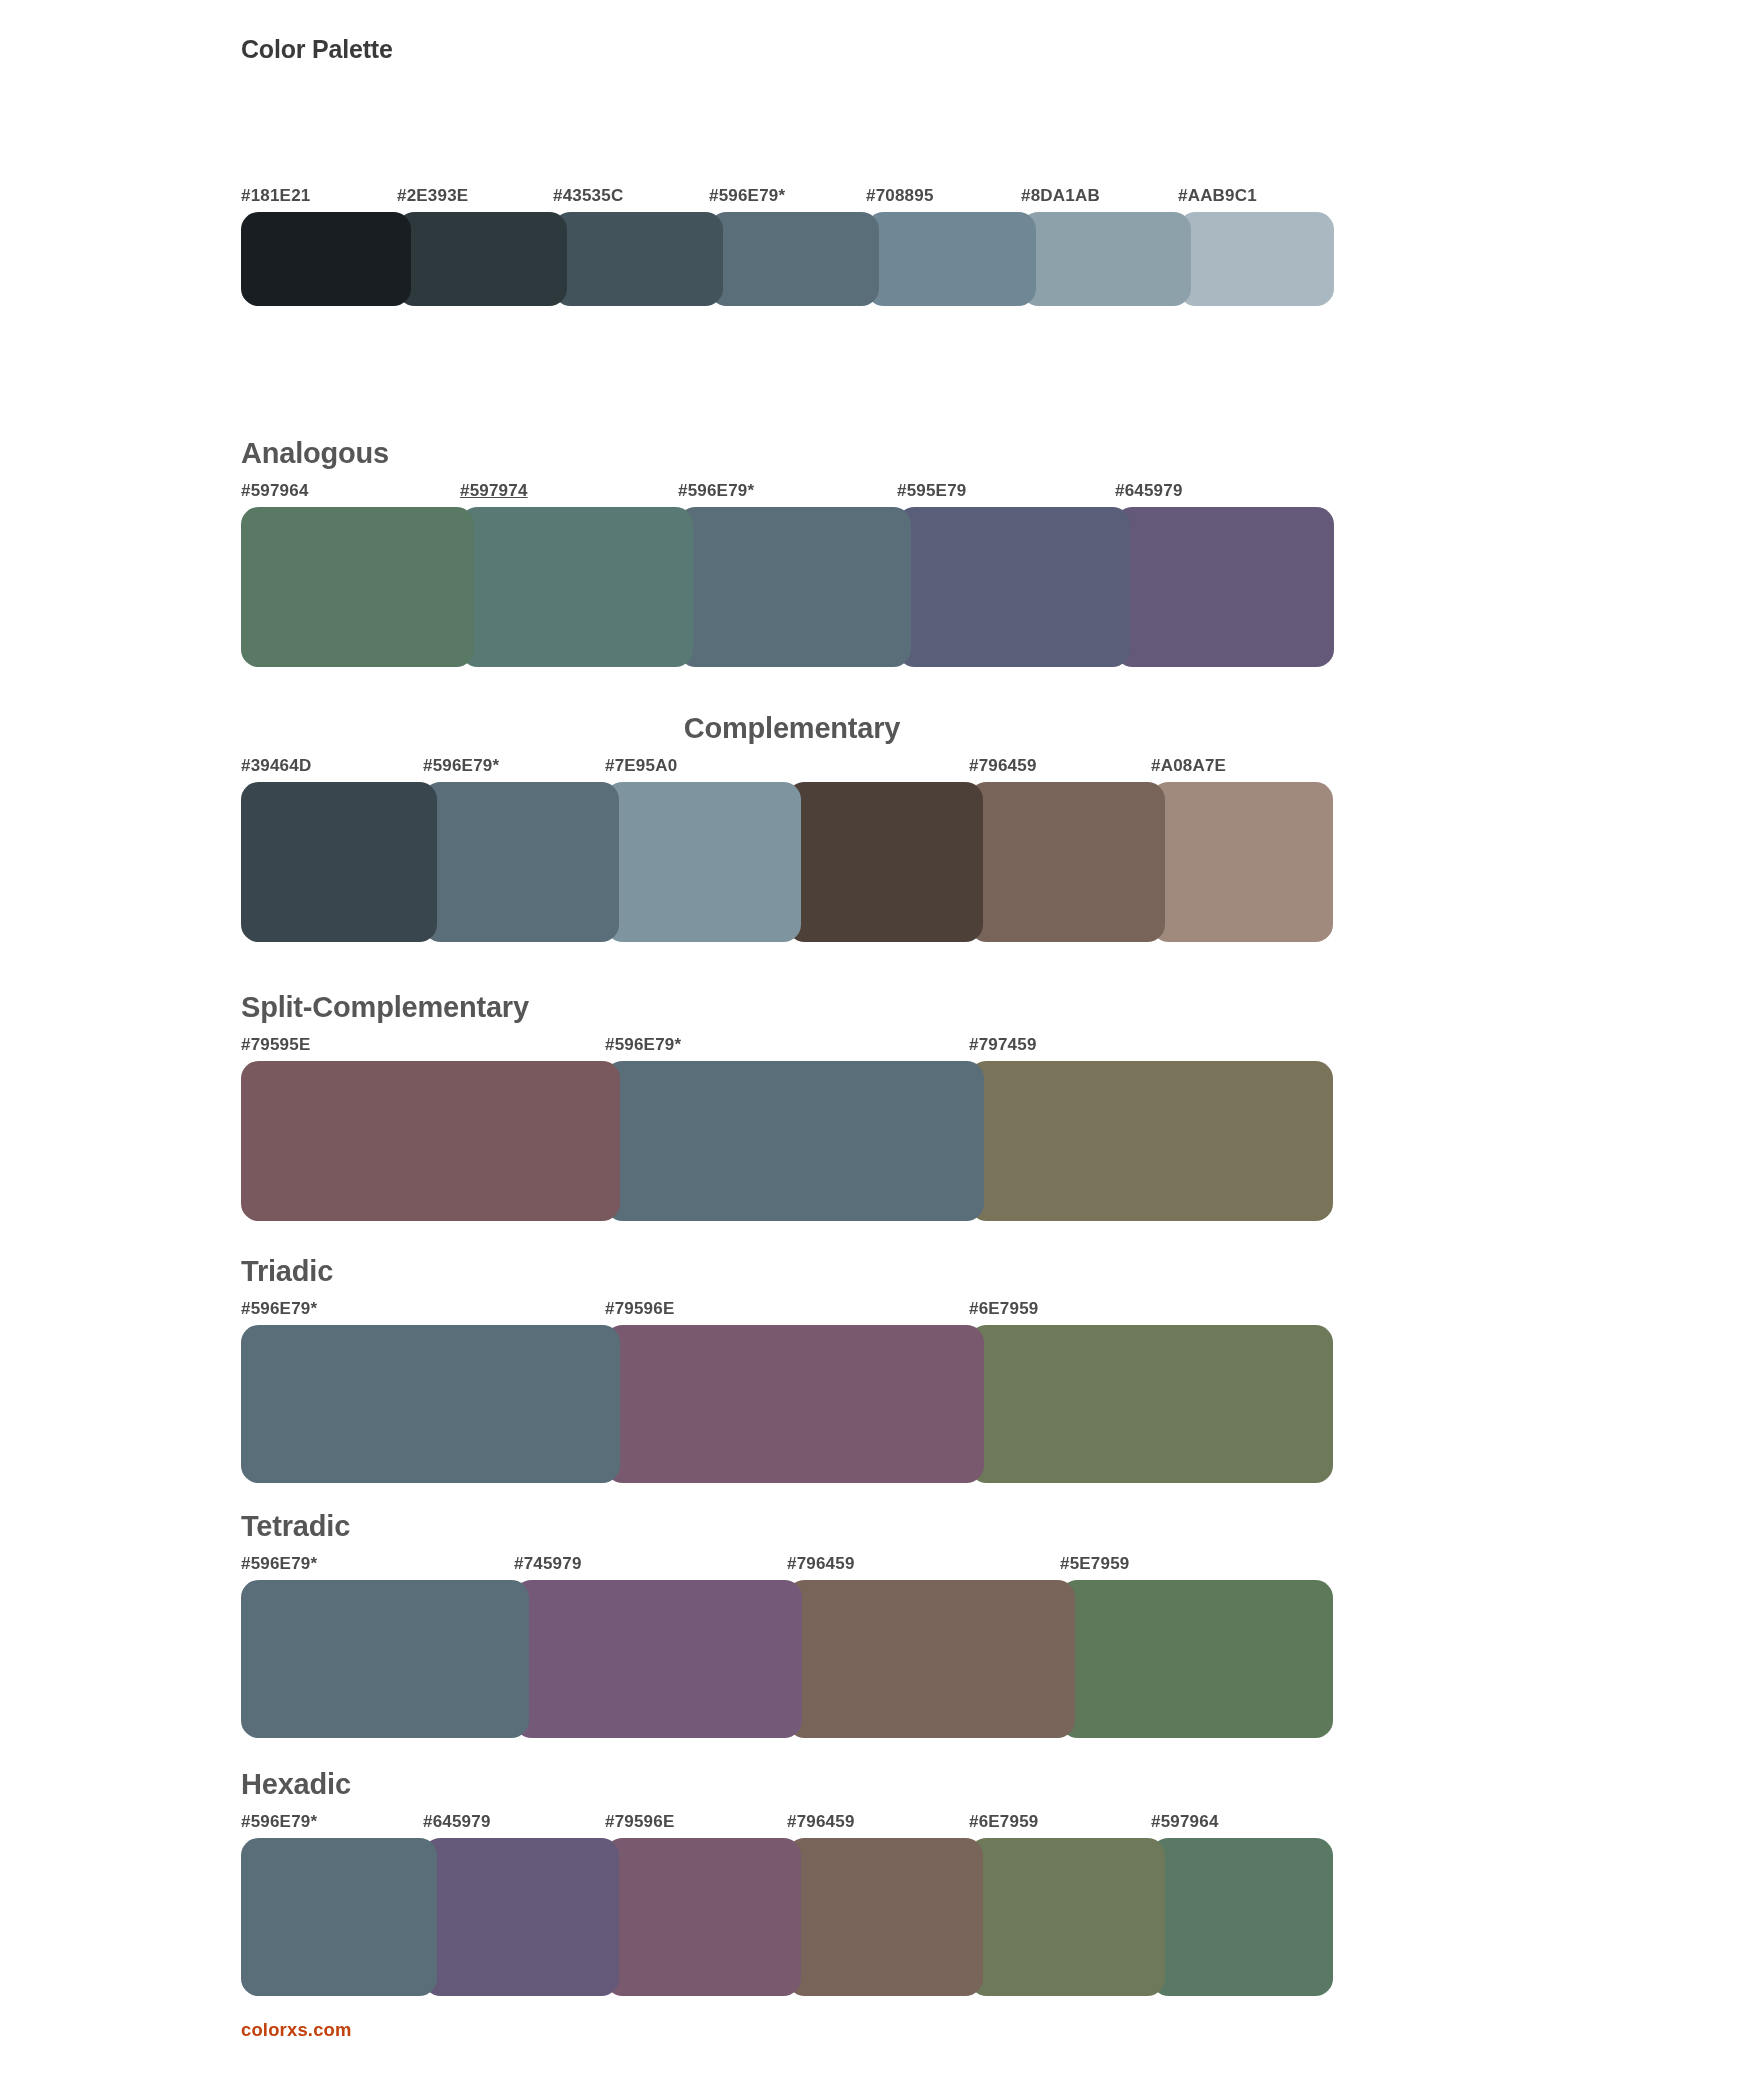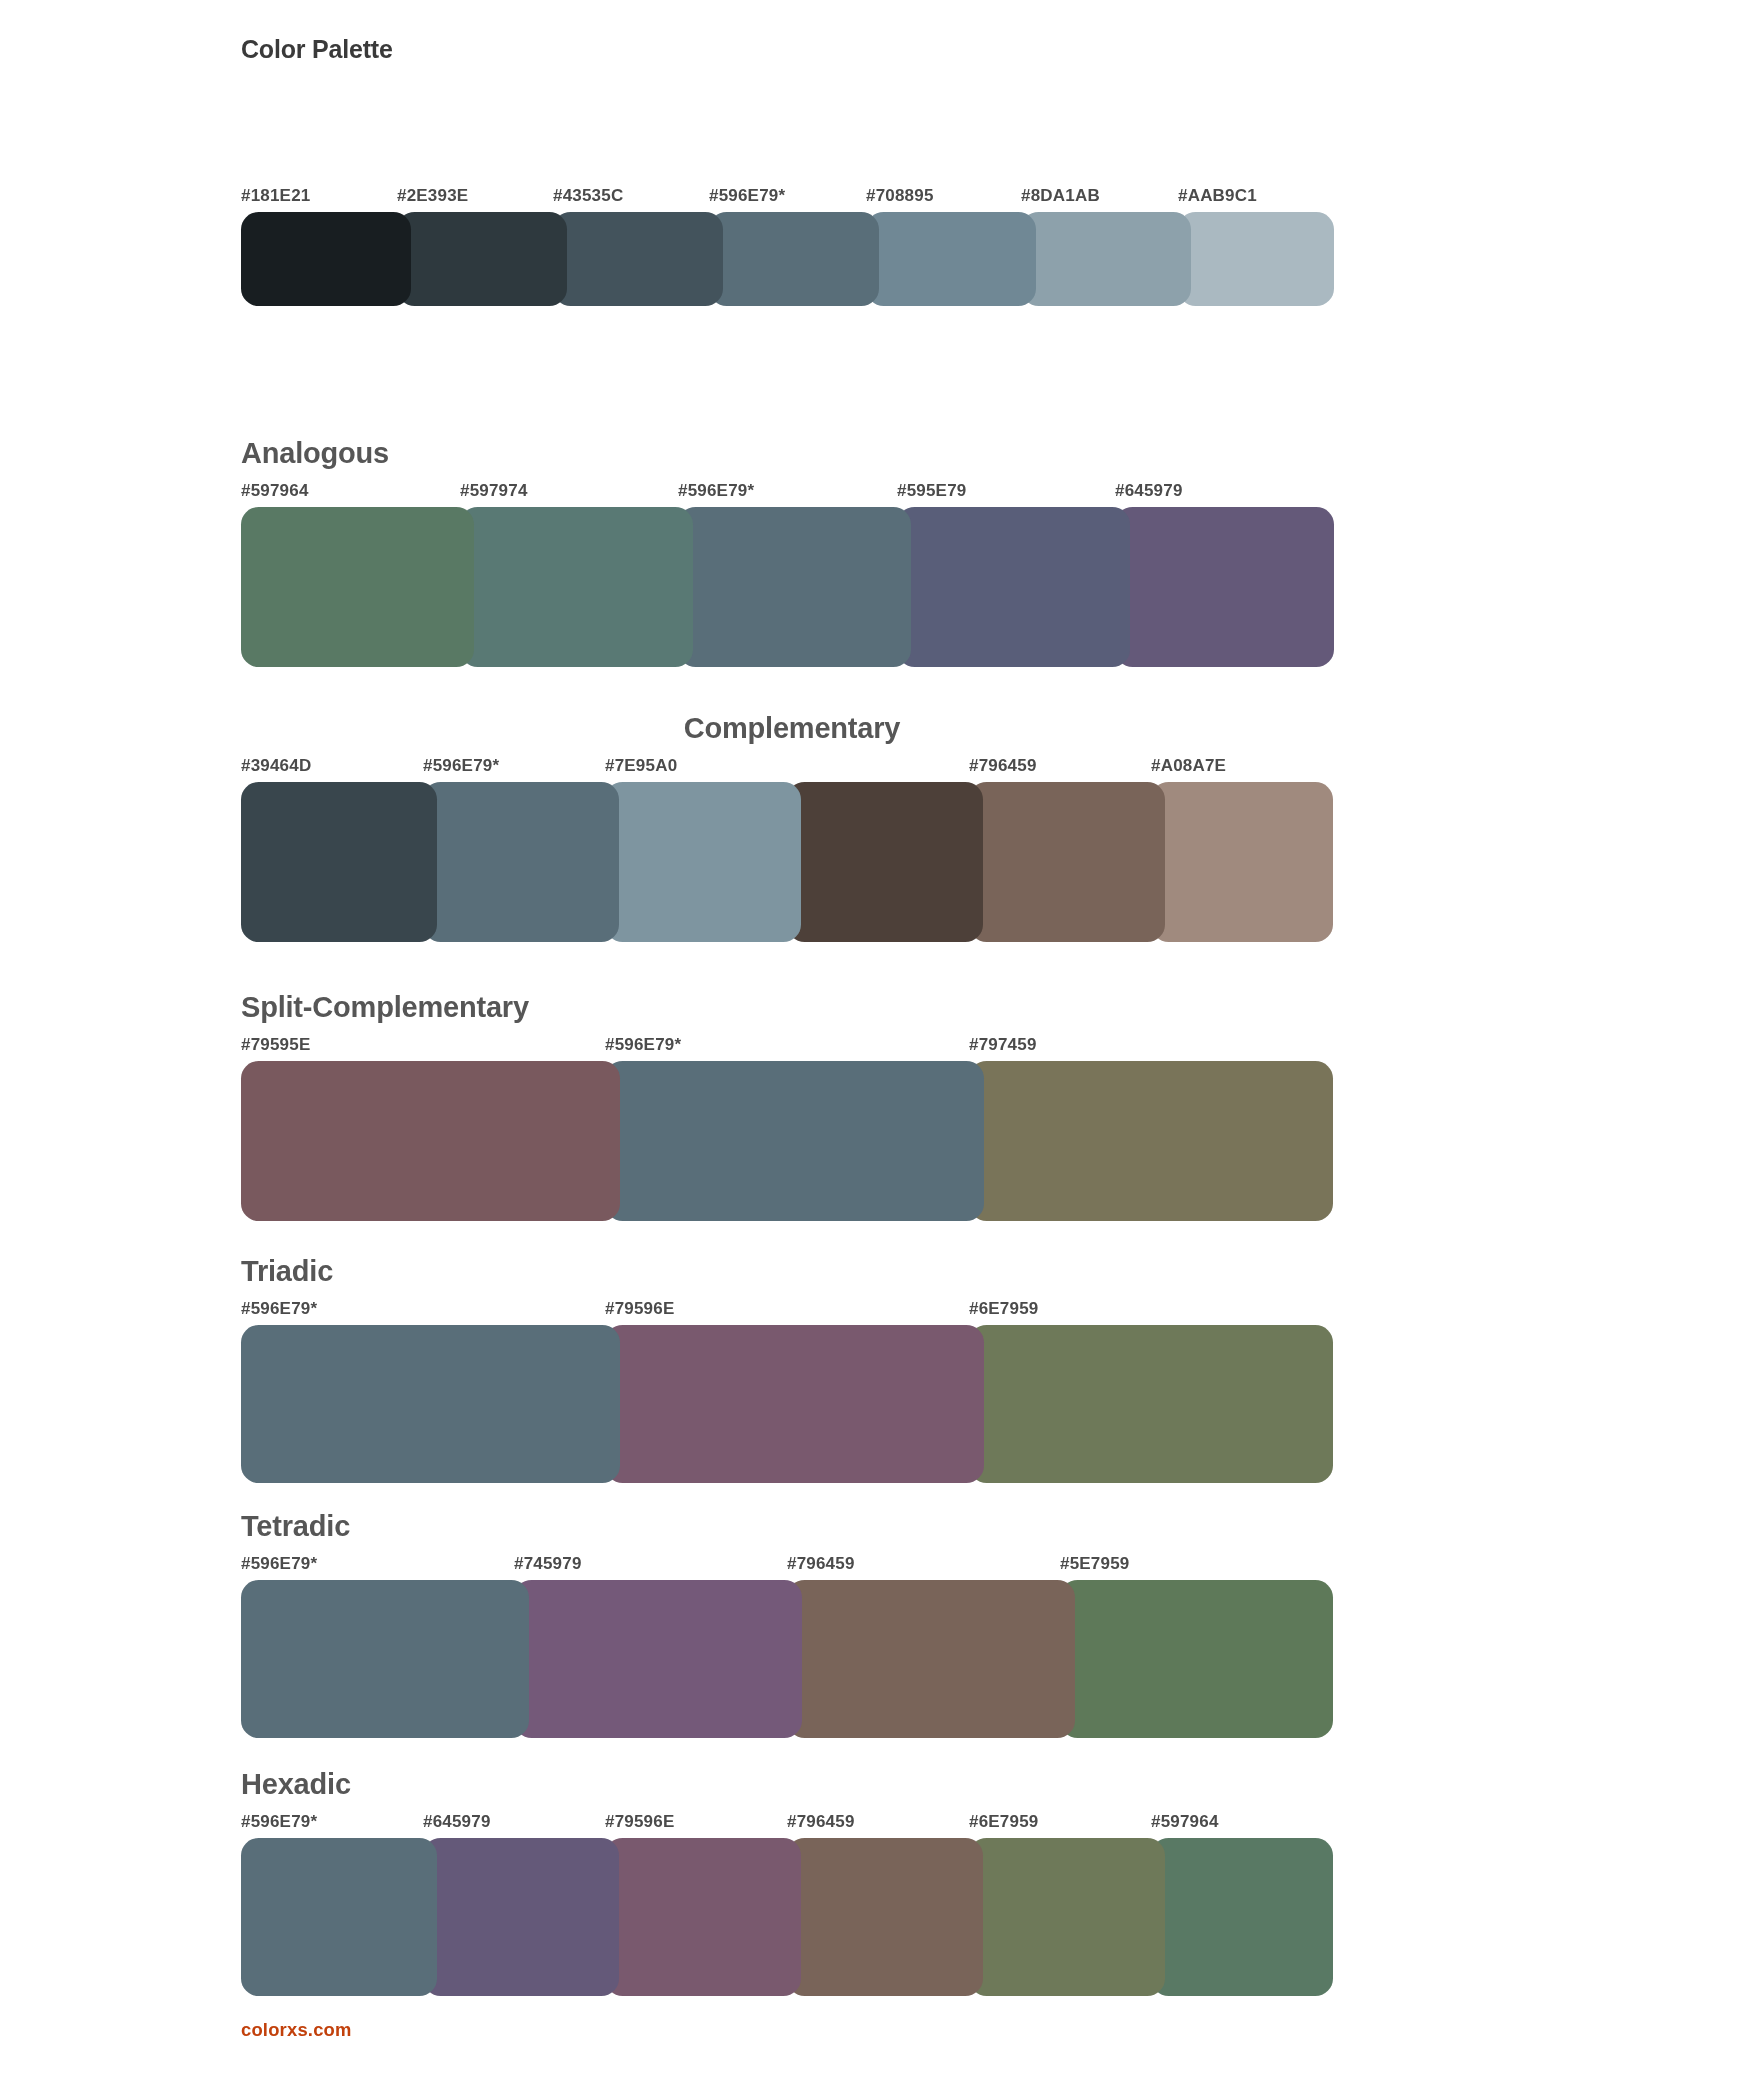--- a/index.html
+++ b/index.html
@@ -138,21 +138,21 @@
           <div class="swatch" title="#596E79*" style="left: 468px; width: 170px; height: 94px; background: rgb(89, 110, 121); z-index: 4;"></div>
           <div class="swatch" title="#708895" style="left: 625px; width: 170px; height: 94px; background: rgb(112, 136, 149); z-index: 3;"></div>
           <div class="swatch" title="#8DA1AB" style="left: 780px; width: 170px; height: 94px; background: rgb(141, 161, 171); z-index: 2;"></div>
           <div class="swatch" title="#AAB9C1" style="left: 937px; width: 156px; height: 94px; background: rgb(170, 185, 193); z-index: 1;"></div>
         </div>
       </div>
       <div class="section" style="top: 436px;">
         <h3 class="section-title">Analogous</h3>
         <div class="labels-row">
           <span class="hex-label" style="left: 0px;">#597964</span>
-          <span class="hex-label" style="left: 219px;">#597974</span>
+          <span class="hex-label" style="left: 219px; text-decoration: underline;">#597974</span>
           <span class="hex-label" style="left: 437px;">#596E79*</span>
           <span class="hex-label" style="left: 656px;">#595E79</span>
           <span class="hex-label" style="left: 874px;">#645979</span>
         </div>
         <div class="swatch-row" style="height: 160px;">
           <div class="swatch" title="#597964" style="left: 0px; width: 233px; height: 160px; background: rgb(89, 121, 100); z-index: 5;"></div>
           <div class="swatch" title="#597974" style="left: 219px; width: 233px; height: 160px; background: rgb(89, 121, 116); z-index: 4;"></div>
           <div class="swatch" title="#596E79*" style="left: 437px; width: 233px; height: 160px; background: rgb(89, 110, 121); z-index: 3;"></div>
           <div class="swatch" title="#595E79" style="left: 656px; width: 233px; height: 160px; background: rgb(89, 94, 121); z-index: 2;"></div>
           <div class="swatch" title="#645979" style="left: 874px; width: 219px; height: 160px; background: rgb(100, 89, 121); z-index: 1;"></div>

